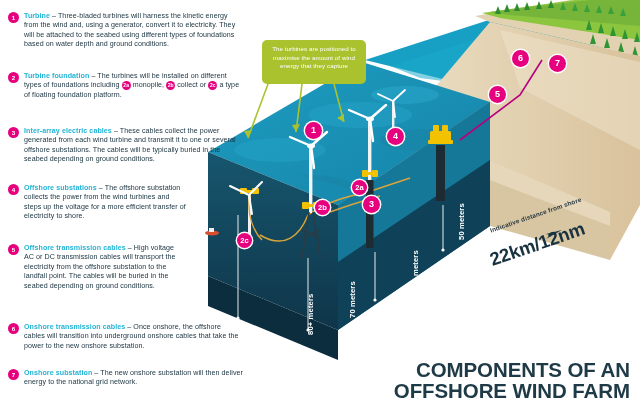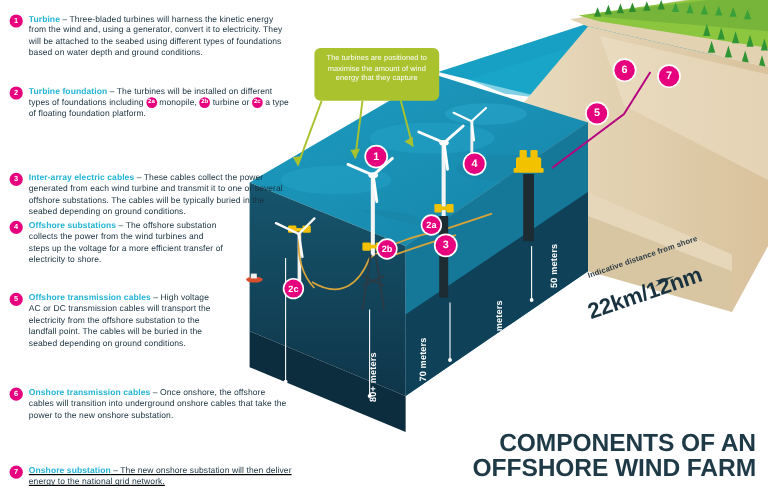--- a/index.html
+++ b/index.html
@@ -346,27 +346,27 @@
       </div>
     </div>
 
     <div class="entry" style="top:72px;">
       <div class="bullet">2</div>
       <div class="body">
         <b>Turbine foundation</b><span> – The turbines will be installed on different types of foundations including</span>
         <span class="inline-badge">2a</span>
         <span>monopile,</span>
         <span class="inline-badge">2b</span>
-        <span>turbine or</span>
+        <span>collect or</span>
         <span class="inline-badge">2c</span>
         <span>a type of floating foundation platform.</span>
       </div>
     </div>
 
-    <div class="entry" style="top:144px;">
+    <div class="entry" style="top:127px;">
       <div class="bullet">3</div>
       <div class="body">
         <b>Inter-array electric cables</b><span> – These cables collect the power generated from each wind turbine and transmit it to one or several offshore substations. The cables will be typically buried in the seabed depending on ground conditions.</span>
       </div>
     </div>
 
     <div class="entry" style="top:184px;width:178px;">
       <div class="bullet">4</div>
       <div class="body">
         <b>Offshore substations</b><span> – The offshore substation collects the power from the wind turbines and steps up the voltage for a more efficient transfer of electricity to shore.</span>
@@ -380,21 +380,21 @@
       </div>
     </div>
 
     <div class="entry" style="top:323px;">
       <div class="bullet">6</div>
       <div class="body">
         <b>Onshore transmission cables</b><span> – Once onshore, the offshore cables will transition into underground onshore cables that take the power to the new onshore substation.</span>
       </div>
     </div>
 
-    <div class="entry" style="top:388px;text-decoration:underline;">
+    <div class="entry" style="top:369px;">
       <div class="bullet">7</div>
       <div class="body">
         <b>Onshore substation</b><span> – The new onshore substation will then deliver energy to the national grid network.</span>
       </div>
     </div>
 
   </div>
 </div>
 
 </body></html>

